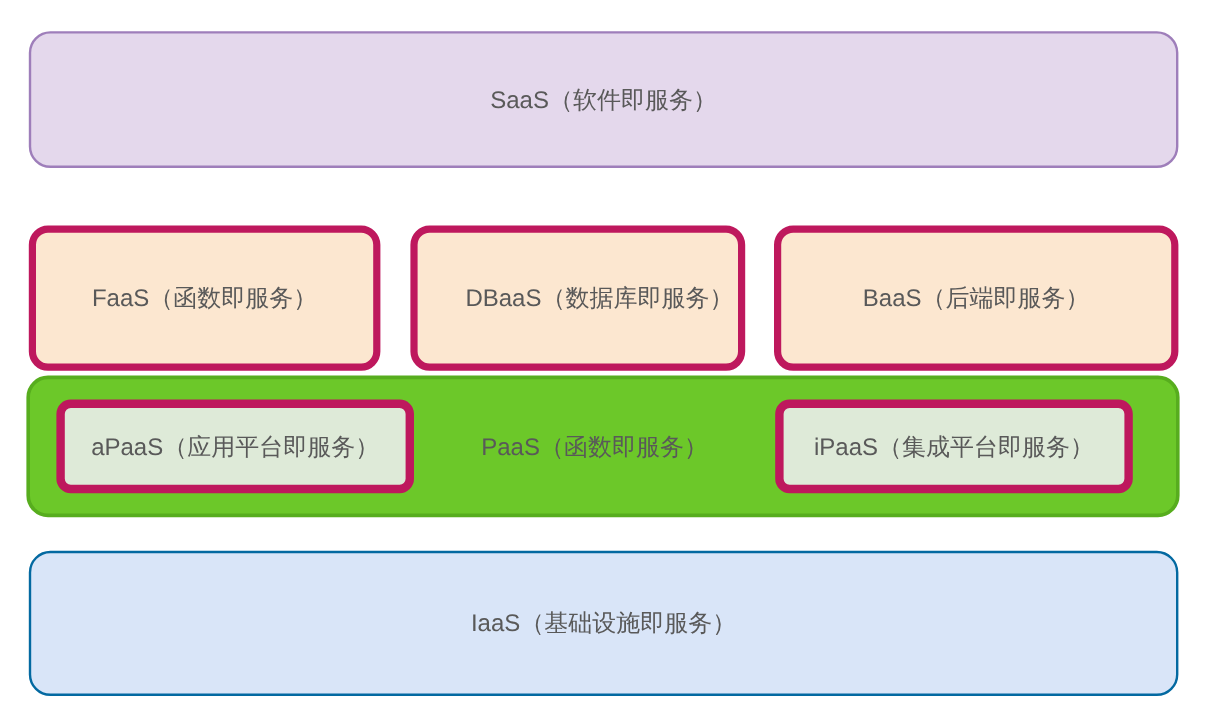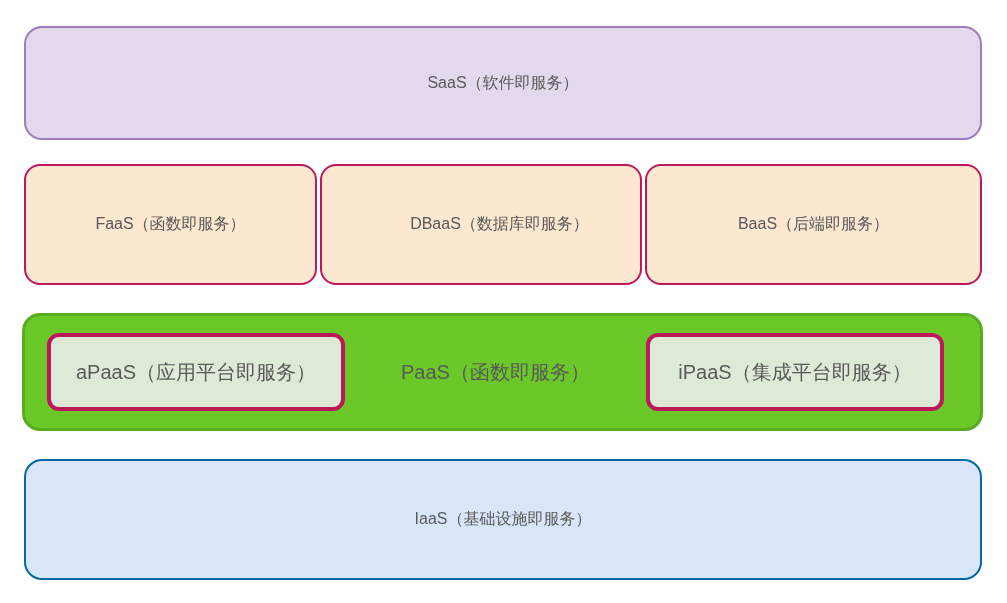--- a/index.html
+++ b/index.html
@@ -6,21 +6,21 @@
   html, body {
     width: 1007px; height: 603px;
     background: #ffffff;
     font-family: "Liberation Sans", "DejaVu Sans", sans-serif;
     overflow: hidden;
   }
   .stage { position: relative; width: 1007px; height: 603px; }
 
   .box {
     color: #595959;
-    font-size: 16px;
+    font-size: 20px;
     display: flex;
     align-items: center;
     justify-content: center;
     text-align: center;
   }
 
   
   .saas {
     position: absolute; left: 24px; top: 26px;
     width: 958px; height: 114px;
@@ -31,41 +31,42 @@
 
   
   .mid-row {
     position: absolute; left: 24px; top: 164px;
     width: 958px; height: 121px;
     display: flex; justify-content: space-between;
   }
   .mid-box {
     height: 100%;
     background: #fce7d0;
-    border: 2px solid #be185d;
+    border: 6px solid #be185d;
     border-radius: 16px;
+    margin-top: 24px;
   }
   .faas-box  { width: 293px; }
-  .dbaas-box { width: 322px; padding-left: 37px; }
+  .dbaas-box { width: 279px; padding-left: 37px; }
   .baas-box  { width: 337px; }
 
   
   .paas {
     position: absolute; left: 22px; top: 313px;
     width: 961px; height: 118px;
     background: #6cc829;
     border: 3px solid #57ad1e;
     border-radius: 18px;
     display: flex; align-items: center;
     color: #595959; font-size: 20px;
   }
   .sub-box {
     width: 298px; height: 78px;
     background: #deead8;
-    border: 4px solid #be185d;
+    border: 7px solid #be185d;
     border-radius: 12px;
     display: flex; align-items: center; justify-content: center;
     color: #595959; font-size: 20px;
   }
   .apaas-box { margin-left: 22px; }
   .ipaas-box { margin-right: 36px; }
   .paas-label { flex: 1; text-align: center; }
 
   
   .iaas {

